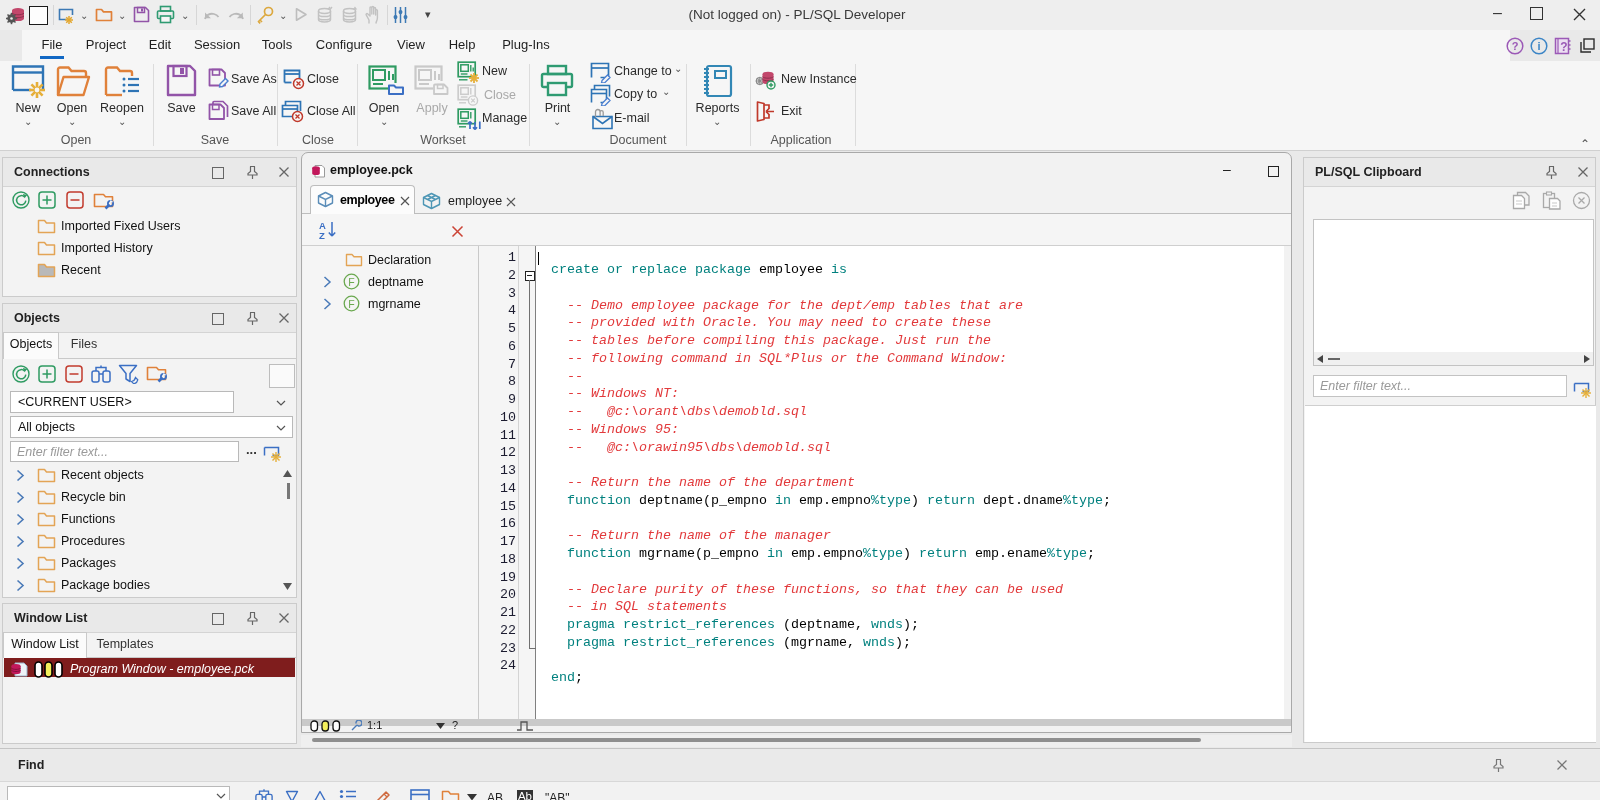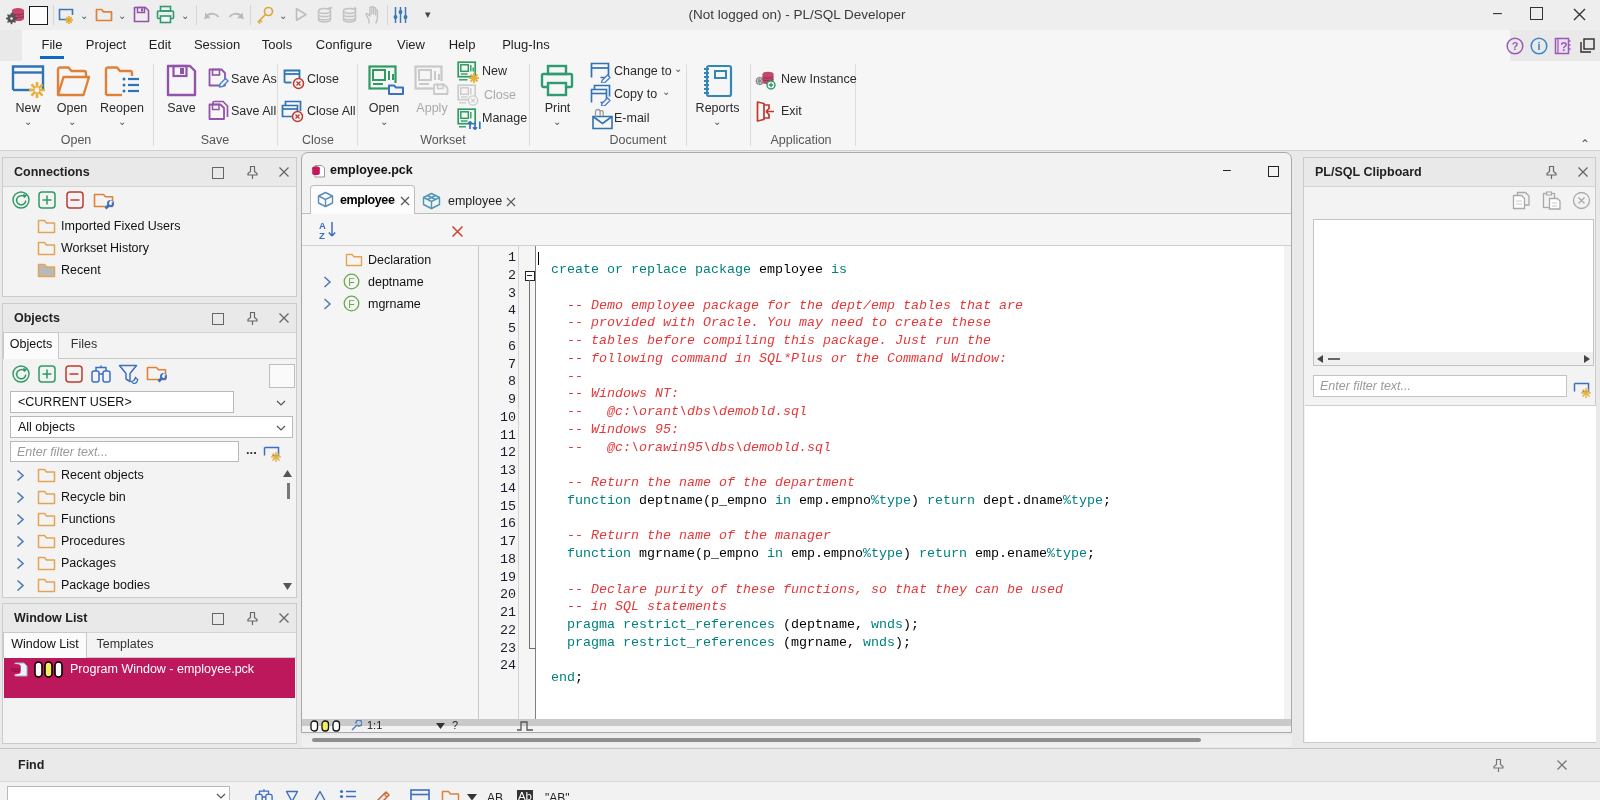--- a/index.html
+++ b/index.html
@@ -433,21 +433,21 @@
     <path d="M17 10l2.5 1" stroke="#f3f3f3" stroke-width="1.6"></path>
   </svg>
 
   <svg class="abs" style="left:34px;top:60px" width="19" height="16" viewBox="0 0 19 16">
       <path d="M1.5 14.5v-12h6l2 2.5h8v9.5z" fill="none" stroke="#e3a455" stroke-width="1.5" stroke-linejoin="round"></path>
     </svg>
   <div class="tree-item" style="left:58px;top:61px;">Imported Fixed Users</div>
   <svg class="abs" style="left:34px;top:82px" width="19" height="16" viewBox="0 0 19 16">
       <path d="M1.5 14.5v-12h6l2 2.5h8v9.5z" fill="none" stroke="#e3a455" stroke-width="1.5" stroke-linejoin="round"></path>
     </svg>
-  <div class="tree-item" style="left:58px;top:83px;">Workset History</div>
+  <div class="tree-item" style="left:58px;top:83px;">Imported History</div>
   <svg class="abs" style="left:34px;top:104px" width="19" height="16" viewBox="0 0 19 16">
       <path d="M1.5 14.5v-12h6l2 2.5h8v9.5z" fill="#b9b9b9" stroke="#e3a455" stroke-width="1.5" stroke-linejoin="round"></path>
     </svg>
   <div class="tree-item" style="left:58px;top:105px;">Recent</div>
 </div>
 <div id="objects" class="panel" style="left:2px;top:303px;width:295px;height:295px;">
   <div class="phead"></div>
   <div class="ptitle">Objects</div>
   <div class="pbtn" style="left:209px;top:9px;width:10px;height:10px;border:1.1px solid #666;"></div>
   <svg class="abs" style="left:243px;top:7px" width="13" height="15" viewBox="0 0 13 15">
@@ -579,21 +579,21 @@
     </svg>
   <svg class="abs" style="left:275px;top:8px" width="12" height="12" viewBox="0 0 12 12">
       <path d="M1.5 1.5l9 9m0-9-9 9" stroke="#666" stroke-width="1.3"></path>
     </svg>
 
   <div class="abs" style="left:0;top:28px;width:293px;height:26px;border-bottom:1px solid #c9c9c9;box-sizing:border-box;"></div>
   <div class="abs" style="left:0px;top:28px;width:84px;height:26px;background:#fbfbfb;border:1px solid #c9c9c9;border-bottom:none;box-sizing:border-box;"></div>
   <div class="abs" style="left:0px;top:33px;width:84px;text-align:center;font-size:12.5px;color:#111;">Window List</div>
   <div class="abs" style="left:84px;top:33px;width:76px;text-align:center;font-size:12.5px;color:#333;">Templates</div>
 
-  <div class="abs" style="left:1px;top:54px;width:291px;height:40px;background:#be185d;">
+  <div class="abs" style="left:1px;top:54px;width:291px;height:19px;background:#7f1d1d;font-style:italic;">
     <svg class="abs" style="left:6px;top:3px" width="19" height="17" viewBox="0 0 19 17">
       <path d="M5 2h9l3 3v10H5z" fill="#eef3f8" stroke="#99b4cc" stroke-width="1"></path>
       <ellipse cx="6" cy="5" rx="4.6" ry="2" fill="#c2185b"></ellipse>
       <path d="M1.4 5v6.2c0 1.1 2.1 2 4.6 2s4.6-.9 4.6-2V5" fill="#c2185b"></path>
       <path d="M1.4 7.2c.9.7 2.6 1.2 4.6 1.2s3.7-.5 4.6-1.2M1.4 9.3c.9.7 2.6 1.2 4.6 1.2s3.7-.5 4.6-1.2" stroke="#7c0f3a" stroke-width=".9" fill="none"></path>
     </svg>
     <rect>
     <svg class="abs" style="left:30px;top:3px" width="30" height="17" viewBox="0 0 30 17">
       <rect x="1" y="1" width="7" height="15" rx="3.5" fill="#fff" stroke="#000" stroke-width="1.6"></rect>
       <rect x="11" y="1" width="7" height="15" rx="3.5" fill="#f3ef5c" stroke="#000" stroke-width="1.6"></rect>

